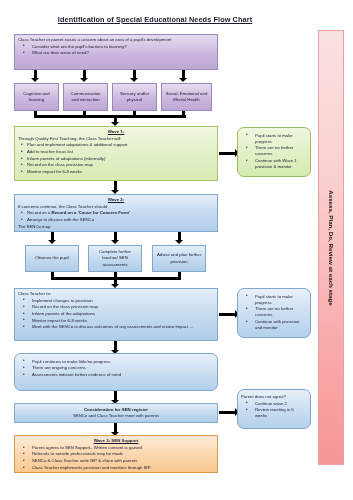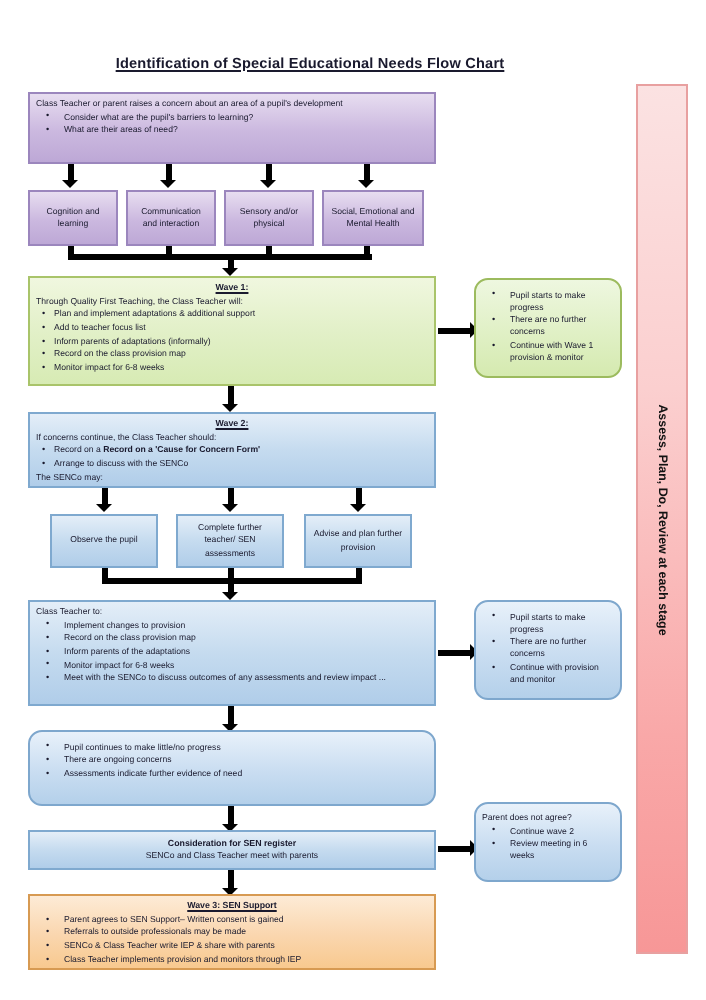--- a/index.html
+++ b/index.html
@@ -11,21 +11,21 @@
     width: 353px;
     height: 500px;
     position: relative;
     font-family: "Liberation Sans", sans-serif;
     overflow: hidden;
     color: #1a1a2e;
   }
   .page {
     position: absolute;
     left: 0; top: 0;
-    width: 353px; height: 444px; margin-top: 12px;
+    width: 353px; height: 444px;
   }
   .title {
     position: absolute;
     left: 0; top: 15px;
     width: 310px;
     text-align: center;
     font-size: 7.3px;
     font-weight: bold;
     text-decoration: underline;
     letter-spacing: 0.1px;

